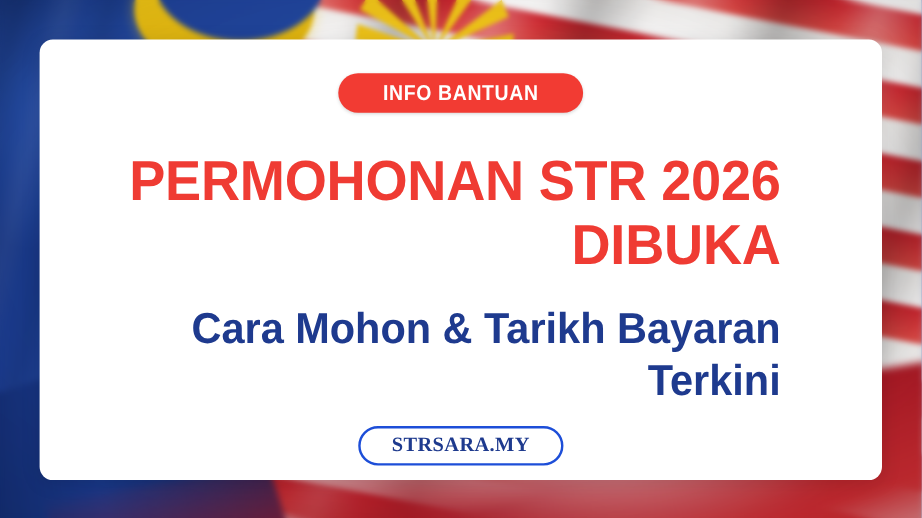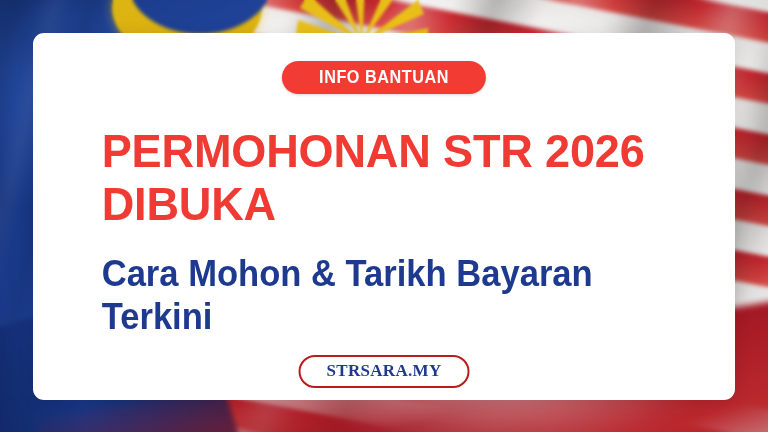--- a/index.html
+++ b/index.html
@@ -209,23 +209,23 @@
   }
   .badge span {
     display: inline-block;
     transform: scaleX(0.9);
   }
 
   
   .content {
     position: absolute;
     left: 0;
-    right: 4px;
+    right: 16px;
     top: 92px;
-    text-align: left;
+    text-align: right;
     padding: 0 57px;
     box-sizing: border-box;
   }
 
   .headline {
     color: #ef3b33;
     font-size: 47px;
     font-weight: bold;
     line-height: 1.12;
     letter-spacing: -0.2px;
@@ -243,21 +243,21 @@
     transform: scaleX(0.96);
   }
 
   
   .site-pill {
     position: absolute;
     left: 50%;
     bottom: 12px;
     transform: translateX(-50%);
     background: #ffffff;
-    border: 2px solid #b91c1c;
+    border: 2px solid #1d4ed8;
     border-radius: 999px;
     padding: 4px 26px 5px 26px;
     color: #1e3a8e;
     font-family: "Liberation Serif", serif;
     font-size: 17px;
     font-weight: bold;
     letter-spacing: 0.3px;
     line-height: 1.2;
     white-space: nowrap;
   }

